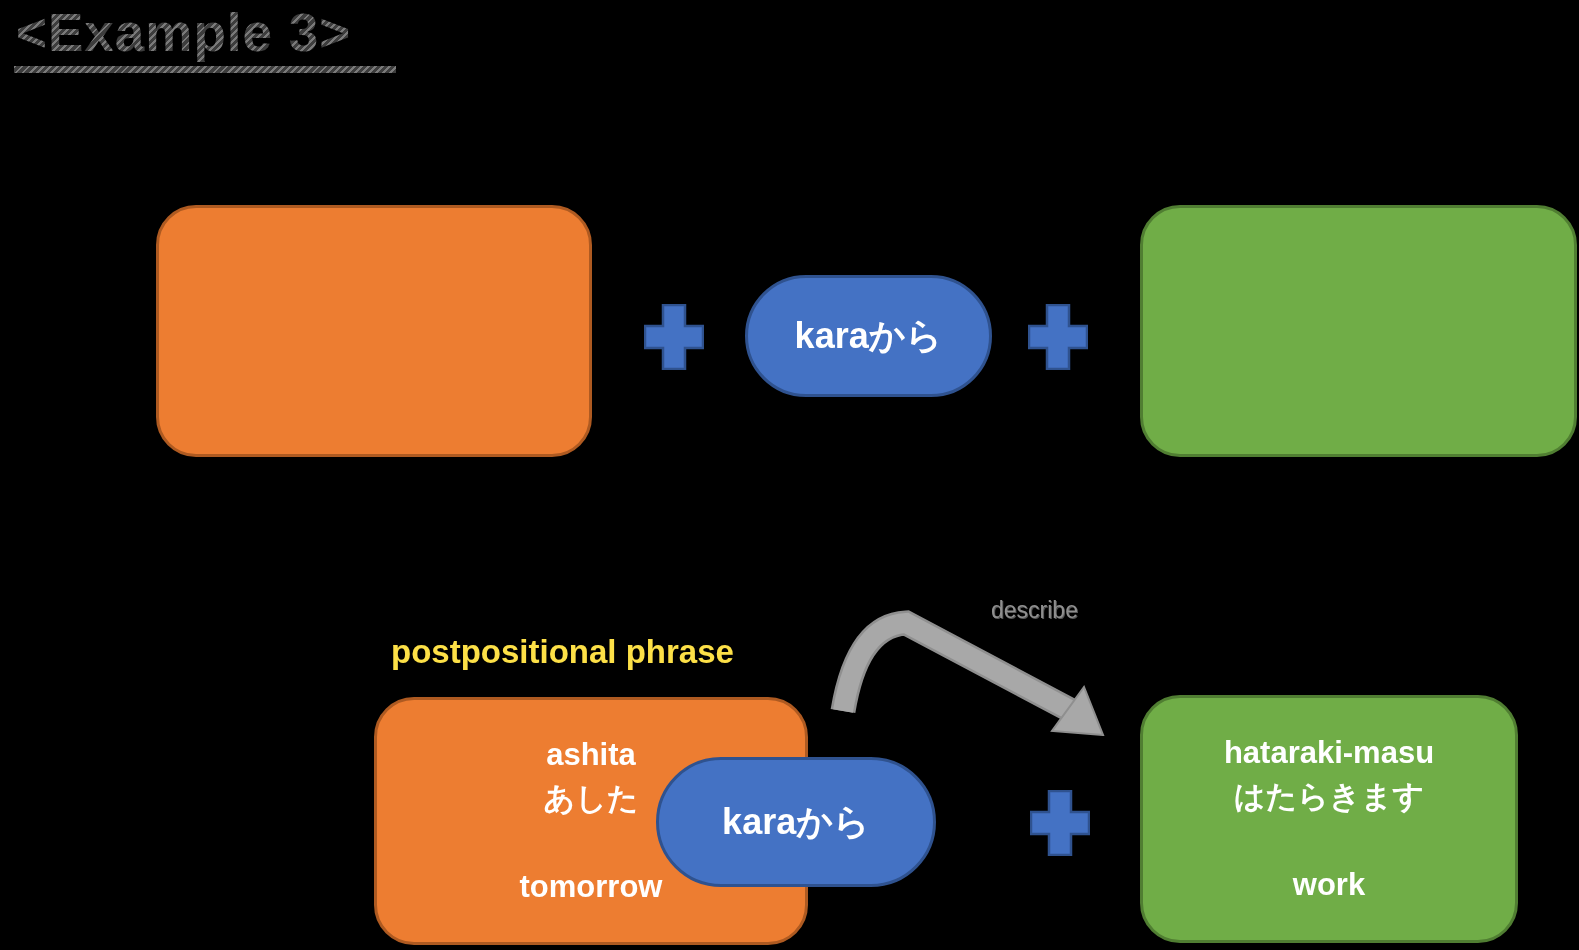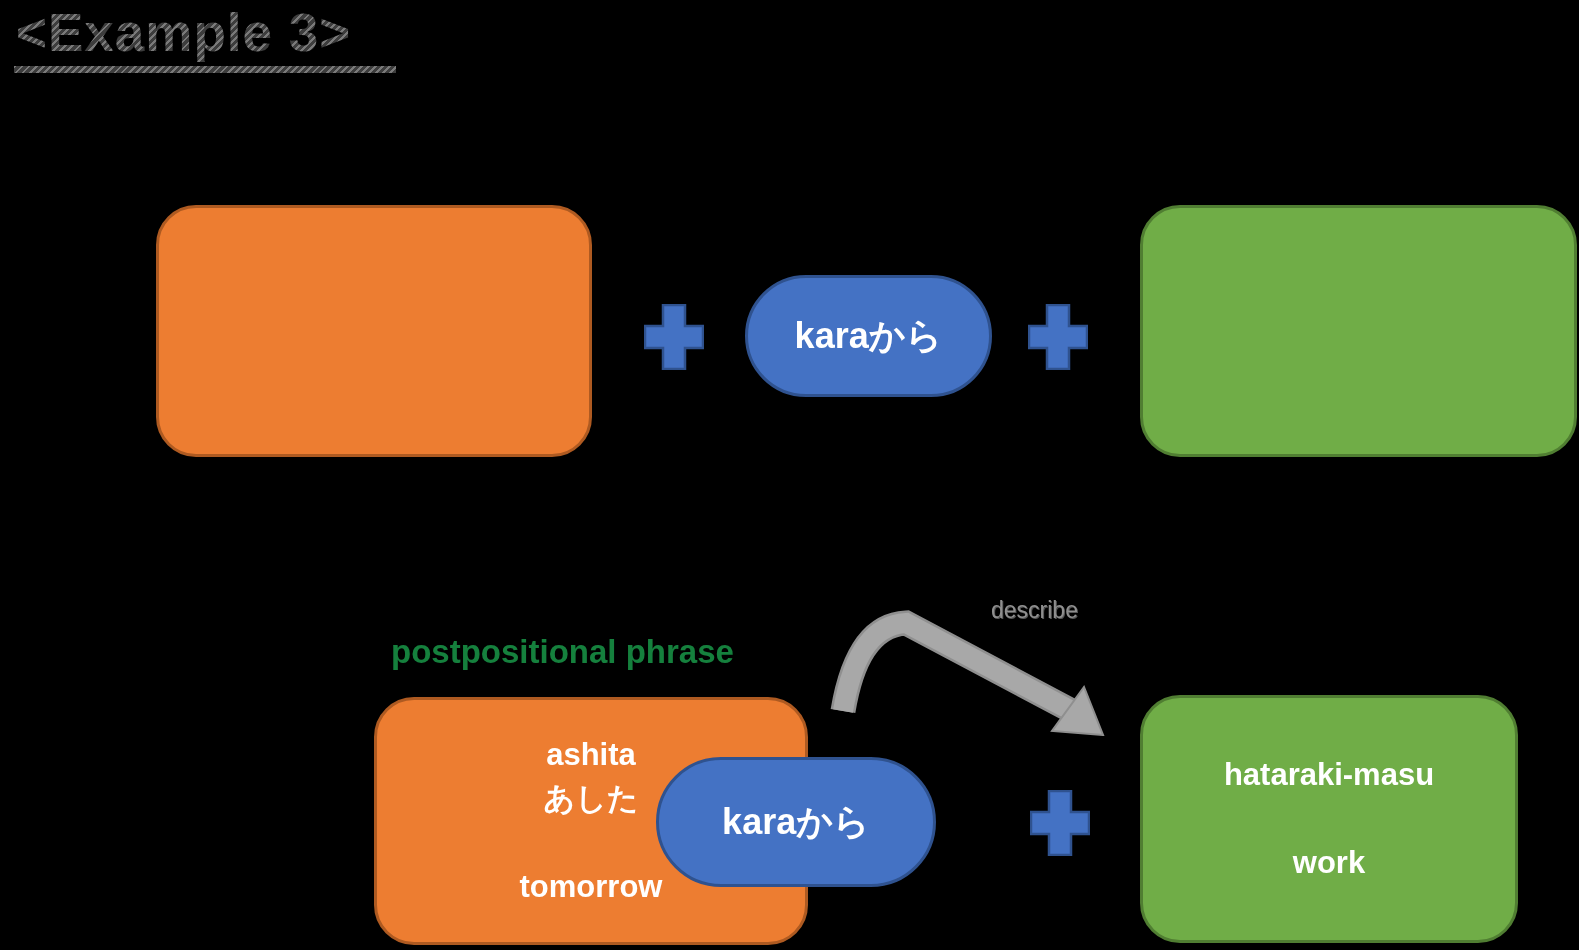--- a/index.html
+++ b/index.html
@@ -38,21 +38,21 @@
     display:flex;flex-direction:row;align-items:center;justify-content:center;
     text-align:center;color:#fff;font-weight:bold;
     font-size:36px;line-height:46px;
   }
   .box .line{display:block;font-size:31px;line-height:44px;}
   .box .spacer{display:block;height:44px;}
   .plus{position:absolute;width:60px;height:66px;}
   
   .red-label{
     position:absolute;left:391px;top:633px;
-    font-size:33px;font-weight:bold;color:#15803d;white-space:nowrap;
+    font-size:33px;font-weight:bold;color:#fde047;white-space:nowrap;
   }
   .describe-label{
     position:absolute;left:991px;top:597px;
     font-size:23px;font-weight:normal;color:#8f8f8f;white-space:nowrap;
     text-shadow:1px 1px 0 #565656;
   }
   .arrow-svg{position:absolute;left:818px;top:583px;}
 </style>
 </head>
 <body>
@@ -100,17 +100,18 @@
     <span>kara</span>
     <span>から</span>
   </div>
 
   <svg class="plus" style="left:1030px;top:790px;" viewBox="0 0 60 66">
     <path d="M19 1 H41 V22 H59 V44 H41 V65 H19 V44 H1 V22 H19 Z" fill="#4472C4" stroke="#2F528F" stroke-width="2.5"></path>
   </svg>
 
   <div class="box box-green" style="left:1140px;top:695px;width:378px;height:248px;">
     <span class="line">hataraki-masu</span>
+    <span class="line">はたらきます</span>
     <span class="spacer"></span>
     <span class="line">work</span>
   </div>
 
 </div>
 
 </body></html>

